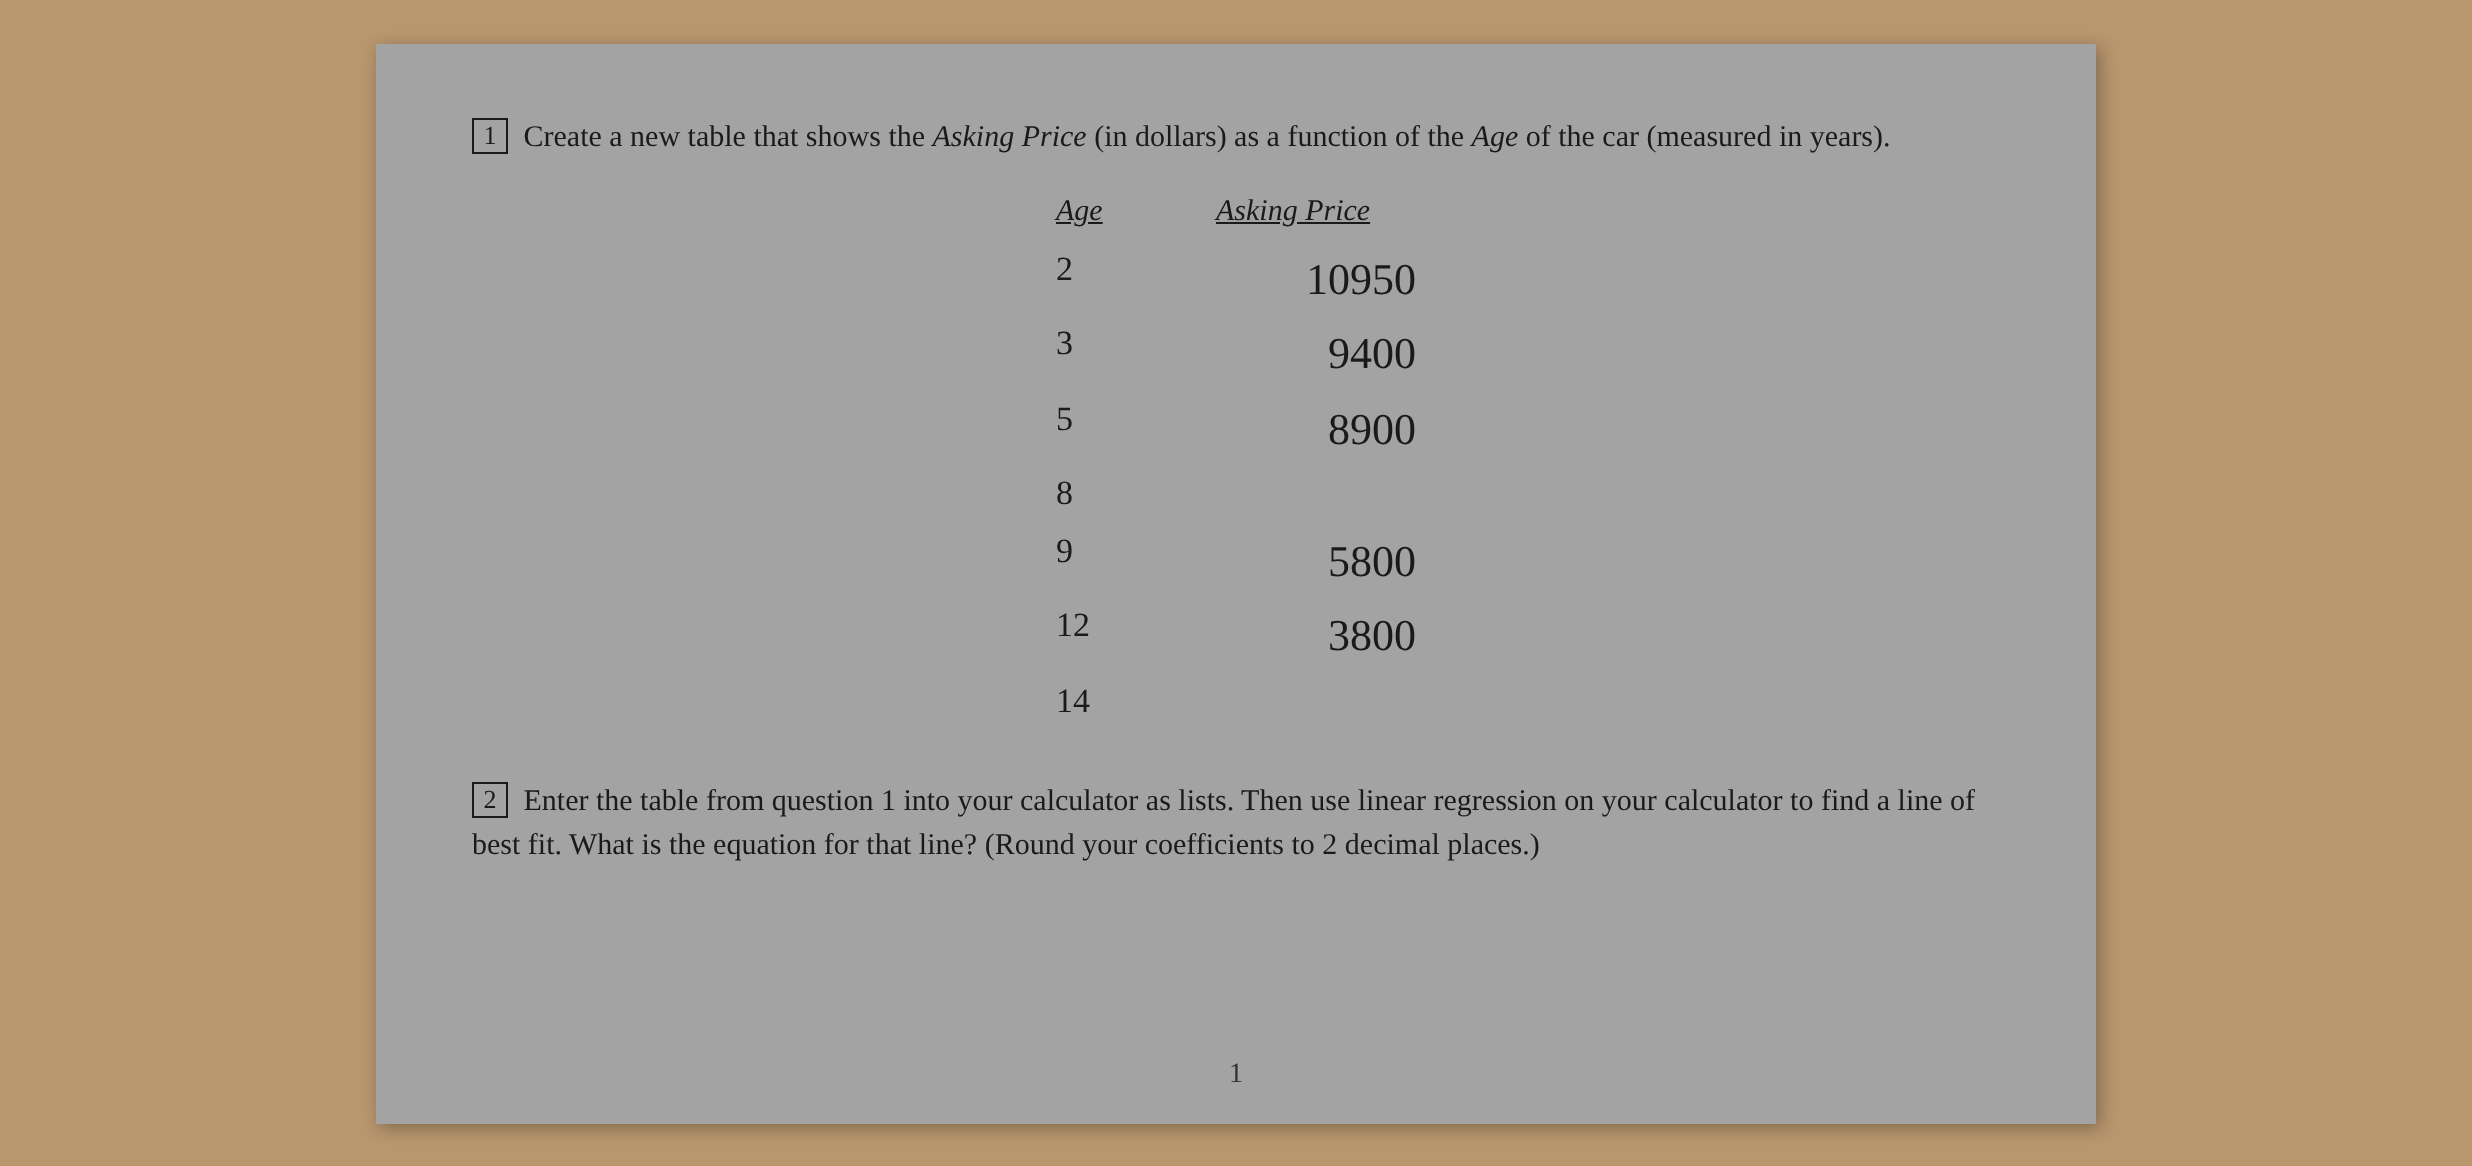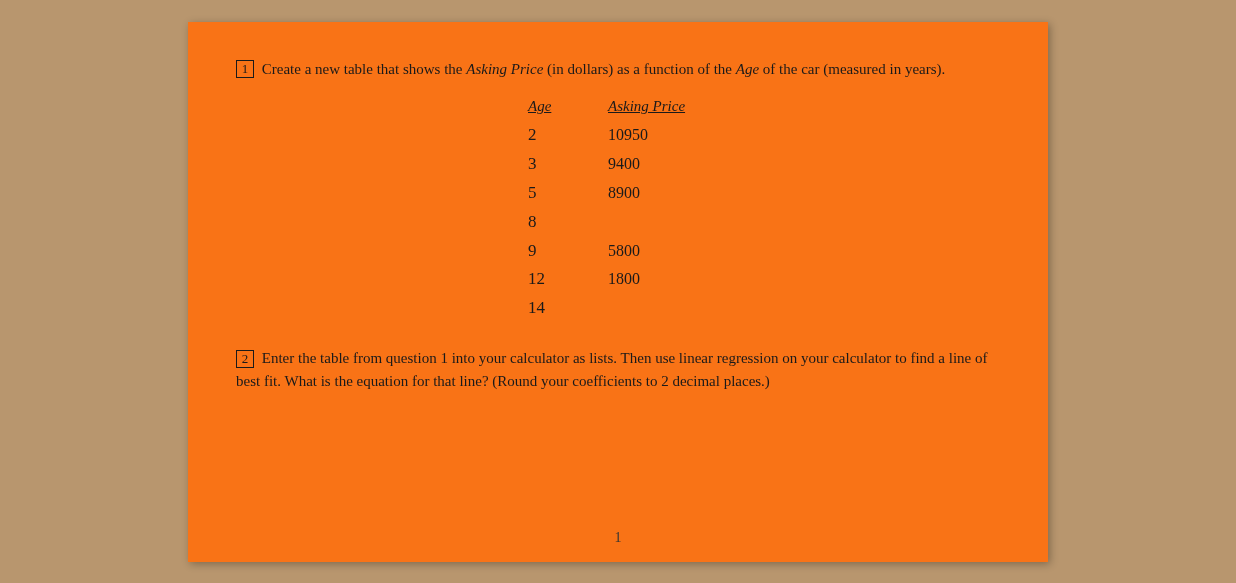--- a/index.html
+++ b/index.html
@@ -10,21 +10,21 @@
       background-color: #b8966e;
       display: flex;
       align-items: center;
       justify-content: center;
       font-family: Georgia, 'Times New Roman', serif;
     }
 
     .paper {
       width: 860px;
       height: 540px;
-      background-color: #f97316;
+      background-color: #a3a3a3;
       padding: 36px 48px 36px 48px;
       position: relative;
       box-shadow: 2px 2px 8px rgba(0,0,0,0.3);
     }
 
     .question-block {
       margin-bottom: 24px;
     }
 
     .question-text {
@@ -89,23 +89,24 @@
 
     .cell-age {
       width: 40px;
       font-size: 17px;
       color: #1a1a1a;
       font-family: 'Comic Sans MS', cursive, Georgia, serif;
     }
 
     .cell-price {
       width: 100px;
-      font-size: 16px;
+      font-size: 22px;
       color: #1a1a1a;
       font-family: 'Comic Sans MS', cursive, Georgia, serif;
+      text-align: right;
     }
 
     .page-number {
       position: absolute;
       bottom: 16px;
       left: 50%;
       transform: translateX(-50%);
       font-size: 14px;
       color: #333;
     }
@@ -147,21 +148,21 @@
         </div>
         <div class="table-data-row">
           <span class="cell-age handwritten">8</span>
         </div>
         <div class="table-data-row">
           <span class="cell-age handwritten">9</span>
           <span class="cell-price handwritten">5800</span>
         </div>
         <div class="table-data-row">
           <span class="cell-age handwritten">12</span>
-          <span class="cell-price handwritten">1800</span>
+          <span class="cell-price handwritten">3800</span>
         </div>
         <div class="table-data-row">
           <span class="cell-age handwritten">14</span>
         </div>
       </div>
     </div>
   </div>
 
   <div class="question-block">
     <p class="question-text">

